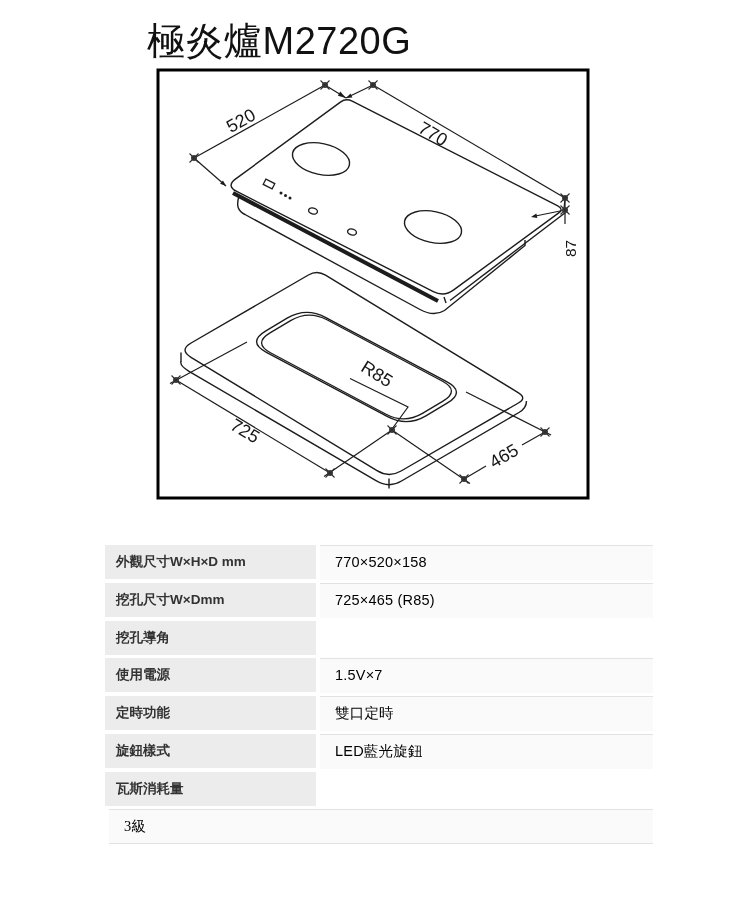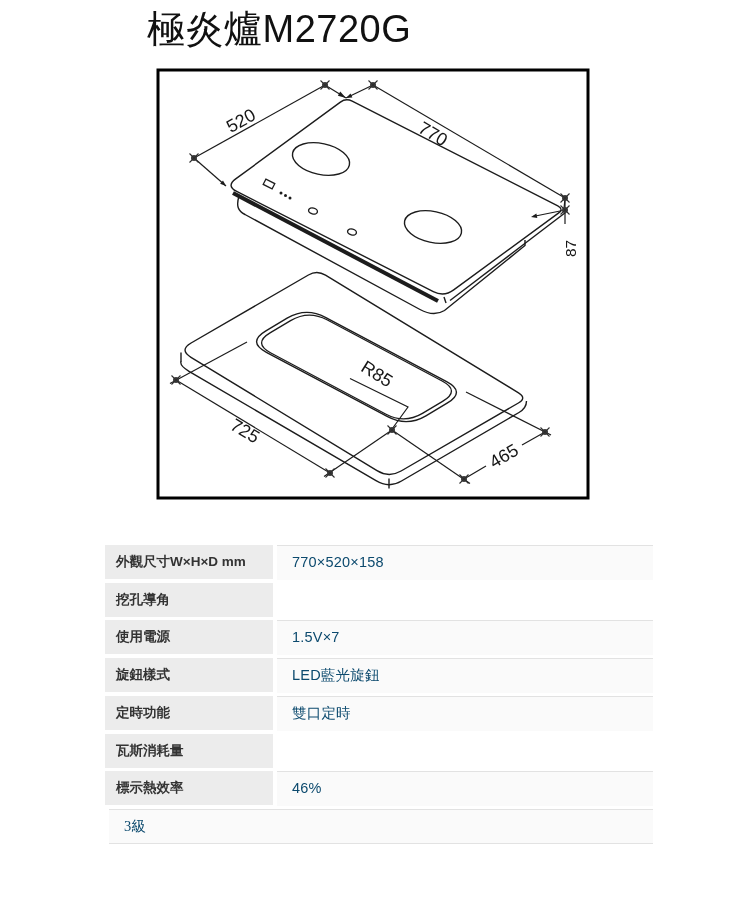--- a/index.html
+++ b/index.html
@@ -2,46 +2,46 @@
 <html><head>
 <meta charset="utf-8">
 <style>
   html,body{margin:0;padding:0;}
   body{
     width:750px;height:900px;position:relative;background:#ffffff;
     font-family:"Liberation Sans","DejaVu Sans",sans-serif;
     overflow:hidden;
   }
   .page-title{
-    position:absolute;left:147px;top:4px;
+    position:absolute;left:147px;top:16px;
     font-size:38px;font-weight:500;color:#111;letter-spacing:.5px;
     white-space:nowrap;
   }
   .diagram-svg{position:absolute;left:150px;top:60px;width:450px;height:450px;overflow:visible;}
   .diagram-svg path,.diagram-svg line,.diagram-svg ellipse,.diagram-svg polyline{
     fill:none;stroke:#1c1c1c;stroke-width:1.4;
   }
   .dimline{stroke-width:1.2 !important;}
   .thickline{stroke-width:4 !important;}
   .dimtext{fill:#161616;font-size:18px;stroke:none !important;font-family:"Liberation Sans",sans-serif;}
   .dimtext.small{font-size:15.5px;}
   .arrow{fill:#1c1c1c;stroke:none;}
   .mk circle{fill:#3b3b3b;stroke:none;}
   .mk line{stroke:#2e2e2e;stroke-width:1.1;}
   .spec-table{position:absolute;left:105px;top:545px;width:548px;}
   .spec-row{display:flex;margin-bottom:3px;}
   .spec-label{
-    width:168px;height:34px;line-height:34px;box-sizing:border-box;
+    width:211px;height:34px;line-height:34px;box-sizing:border-box;
     background:#ececec;padding-left:11px;
     font-size:13.5px;font-weight:bold;color:#333;white-space:nowrap;
   }
   .spec-value{
     flex:1;height:35px;line-height:33px;box-sizing:border-box;margin-left:4px;
     background:#fafafa;border-top:1px solid #e2e2e2;padding-left:15px;
-    font-size:14.5px;color:#0c4a6e;white-space:nowrap;letter-spacing:.2px;
+    font-size:14.5px;color:#000000;white-space:nowrap;letter-spacing:.2px;
   }
   .spec-row:last-child .spec-value{border-bottom:1px solid #e2e2e2;font-family:Liberation Serif, serif;}
 </style>
 </head>
 <body>
 
 <div class="page-title">極炎爐M2720G</div>
 
 <svg class="diagram-svg" viewBox="150 60 450 450">
 
@@ -179,37 +179,37 @@
       </g>
   </g>
 </svg>
 
 <div class="spec-table">
   <div class="spec-row">
     <div class="spec-label">外觀尺寸W×H×D mm</div>
     <div class="spec-value">770×520×158</div>
   </div>
   <div class="spec-row">
+    <div class="spec-label">挖孔尺寸W×Dmm</div>
+    <div class="spec-value">725×465 (R85)</div>
+  </div>
+  <div class="spec-row">
     <div class="spec-label">挖孔導角</div>
   </div>
   <div class="spec-row">
     <div class="spec-label">使用電源</div>
     <div class="spec-value">1.5V×7</div>
   </div>
   <div class="spec-row">
+    <div class="spec-label">定時功能</div>
+    <div class="spec-value">雙口定時</div>
+  </div>
+  <div class="spec-row">
     <div class="spec-label">旋鈕樣式</div>
     <div class="spec-value">LED藍光旋鈕</div>
   </div>
   <div class="spec-row">
-    <div class="spec-label">定時功能</div>
-    <div class="spec-value">雙口定時</div>
-  </div>
-  <div class="spec-row">
     <div class="spec-label">瓦斯消耗量</div>
   </div>
   <div class="spec-row">
-    <div class="spec-label">標示熱效率</div>
-    <div class="spec-value">46%</div>
-  </div>
-  <div class="spec-row">
     <div class="spec-value">3級</div>
   </div>
 </div>
 
 </body></html>

